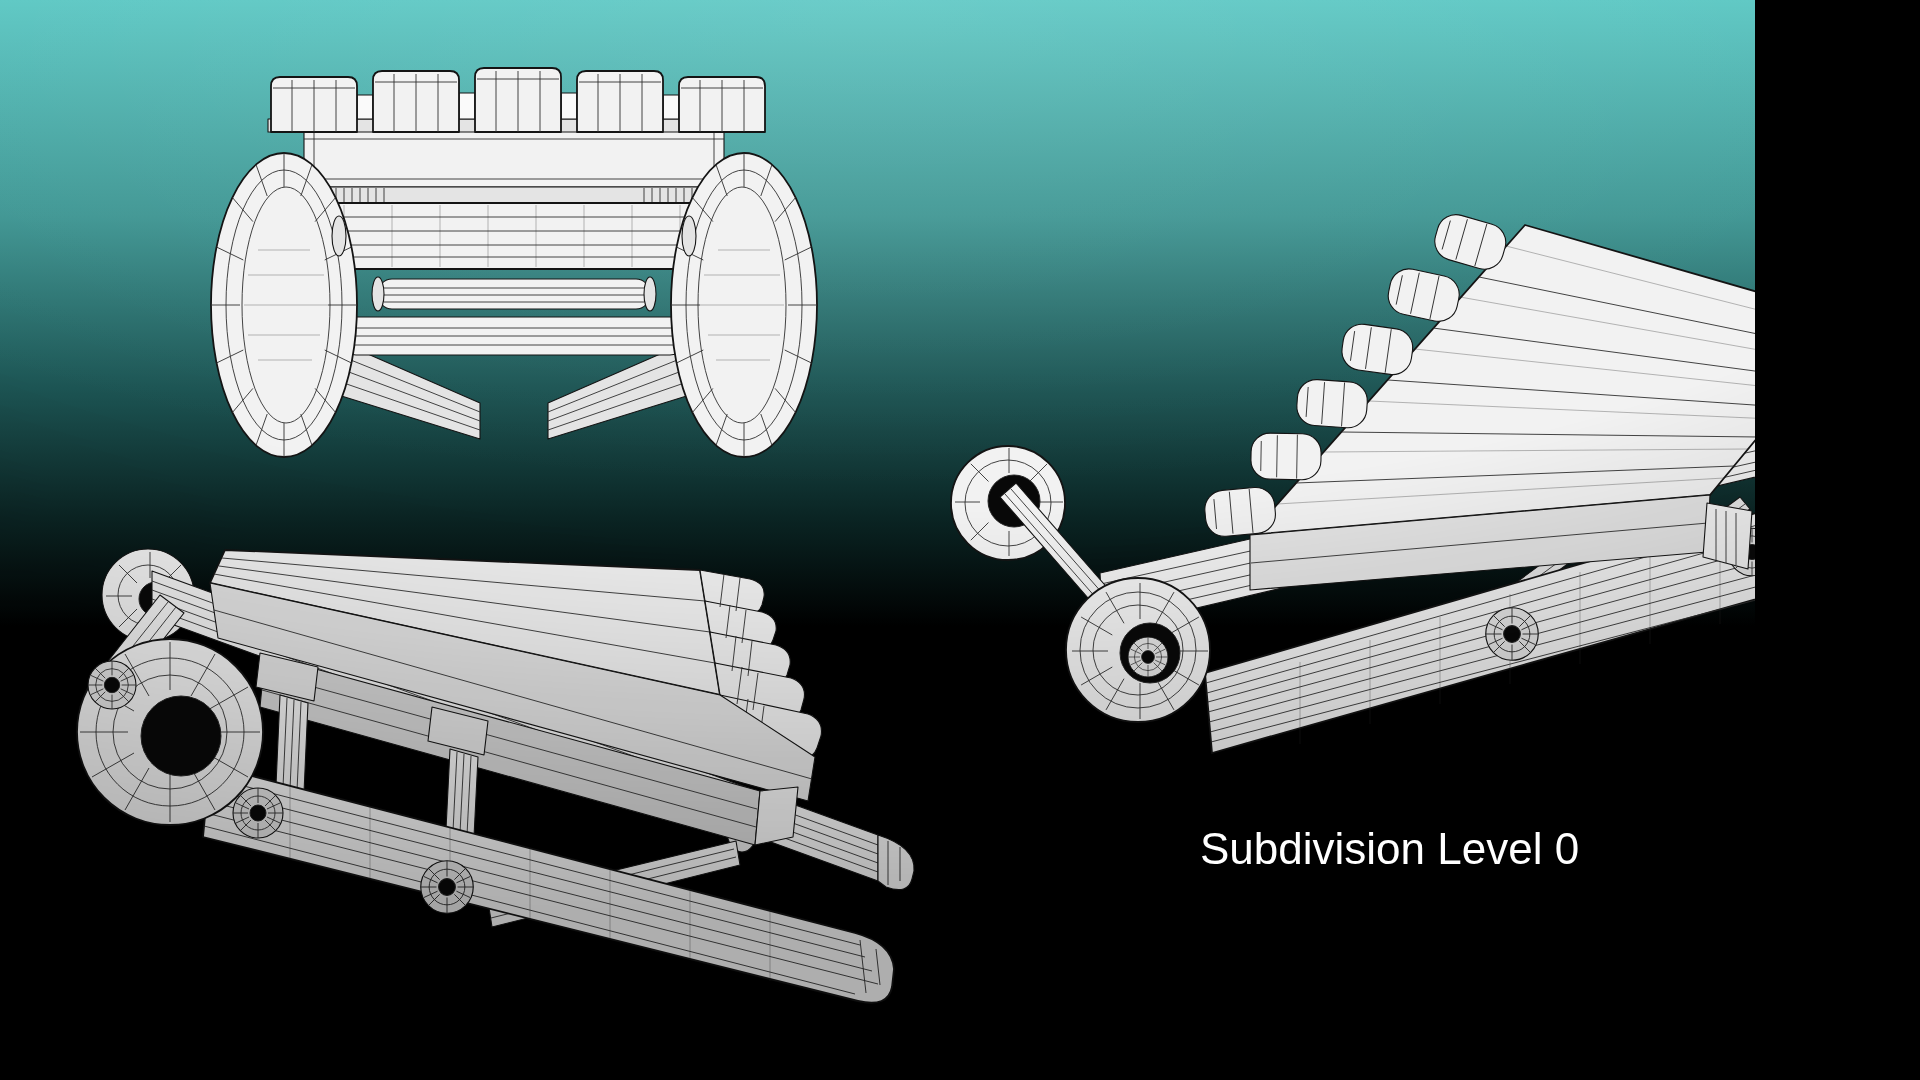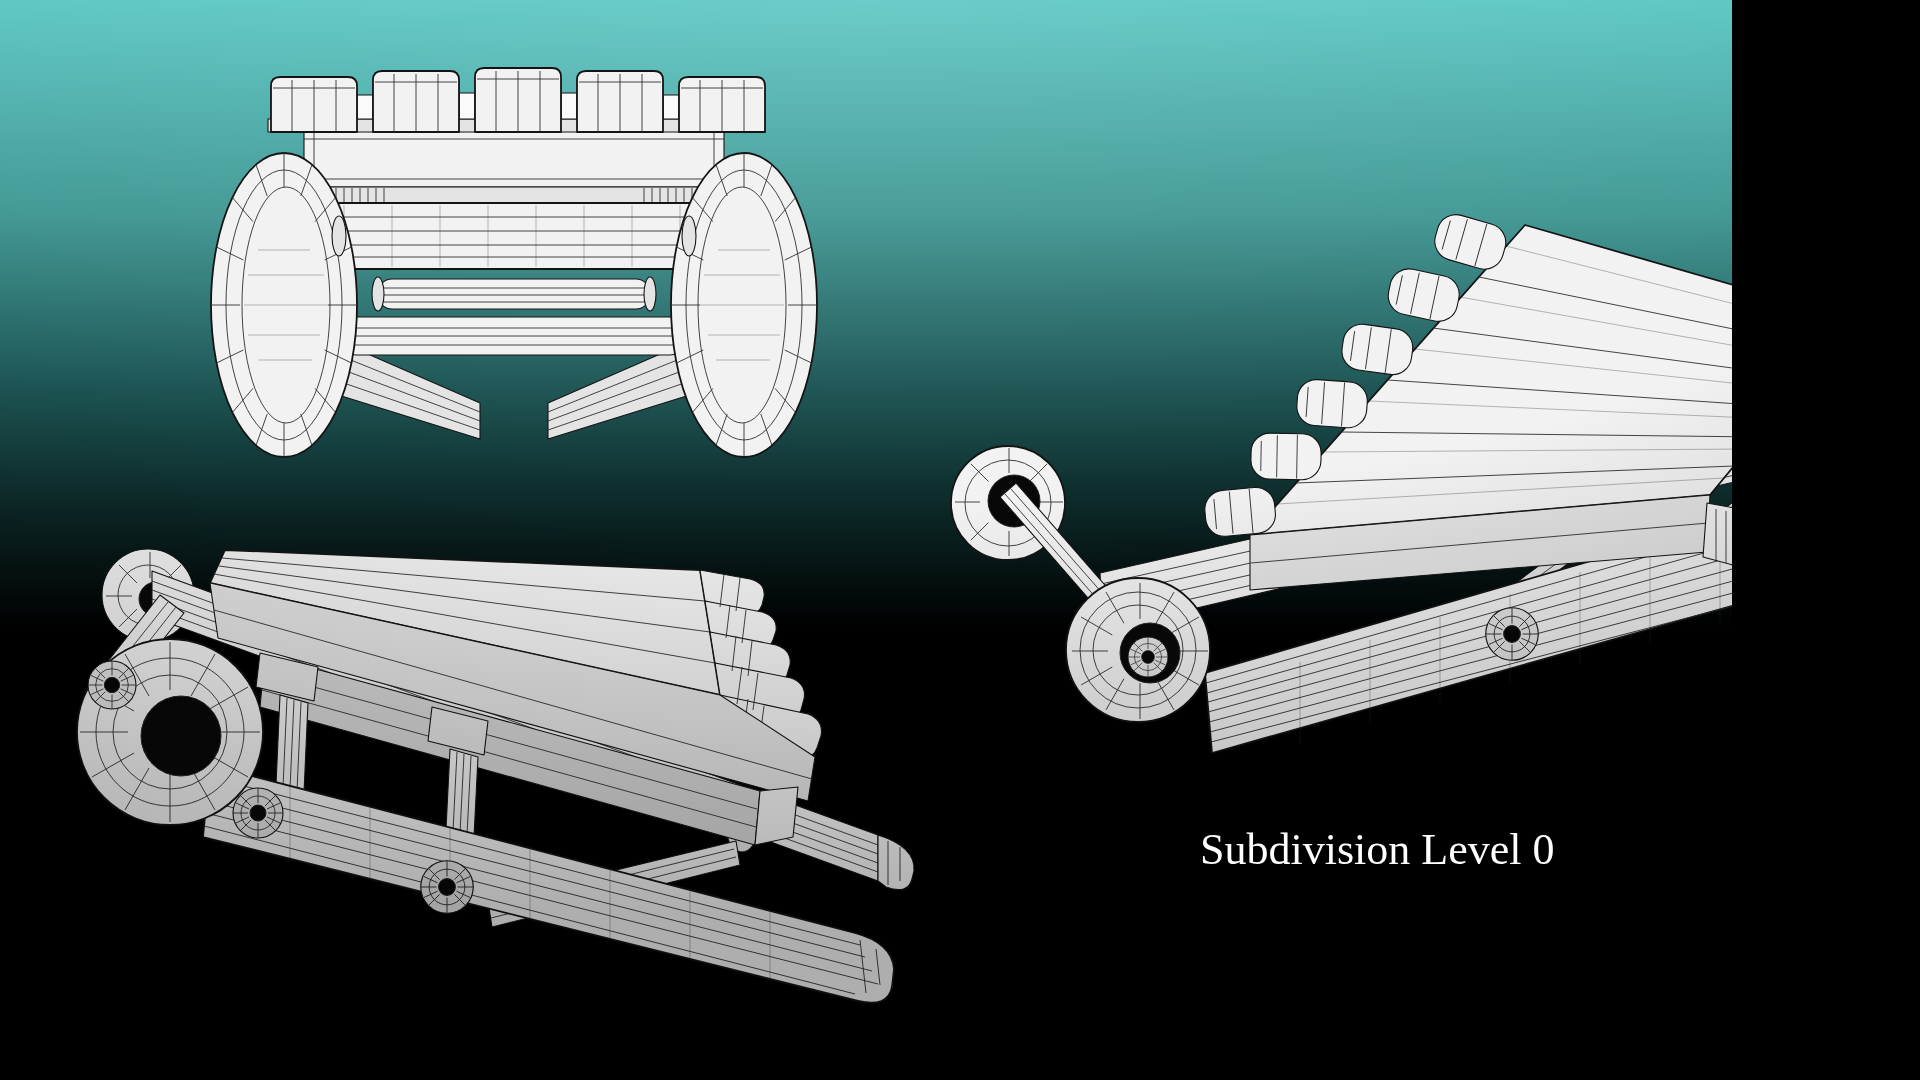--- a/index.html
+++ b/index.html
@@ -1,26 +1,27 @@
 <!DOCTYPE html>
 <html style="--bg-top: #5bc7c3; --bg-upper-mid: #3f9693; --bg-lower-mid: #1c5453; --bg-fade: #0a2423; --bg-black: #000000; --caption-color: #ffffff; --model-fill: #f2f2f2; --model-shade: #e4e4e4; --model-dark-face: #d6d6d6; --wire-color: #2f2f2f; --outline-color: #141414; --hub-core: #080808;"><head>
 <meta charset="utf-8">
 <style>
   html,body{margin:0;padding:0;background:#000;}
   #stage{
     position:relative;width:1732px;height:1080px;overflow:hidden;
-    font-family:Liberation Serif, serif;
+    font-family:Liberation Sans, sans-serif;
     background:
       radial-gradient(120% 70% at 50% 0%, rgba(255,255,255,0.10), rgba(255,255,255,0) 65%),
       linear-gradient(180deg,
         var(--bg-top,#5bc7c3) 0%,
         var(--bg-upper-mid,#3f9693) 20%,
         var(--bg-lower-mid,#1c5453) 36%,
         var(--bg-fade,#0a2423) 48%,
         var(--bg-black,#000000) 58%);
+    padding-left: 23px;
   }
   #stage::after{ 
     content:"";position:absolute;inset:0;pointer-events:none;
     background:radial-gradient(130% 85% at 50% 0%, rgba(0,0,0,0) 55%, rgba(0,0,0,0.28) 100%);
     mix-blend-mode:multiply;
   }
   svg{position:absolute;}
   .pA{fill:var(--model-fill,#f2f2f2);}
   .pB{fill:var(--model-shade,#e4e4e4);}
   .pC{fill:var(--model-dark-face,#d6d6d6);}

